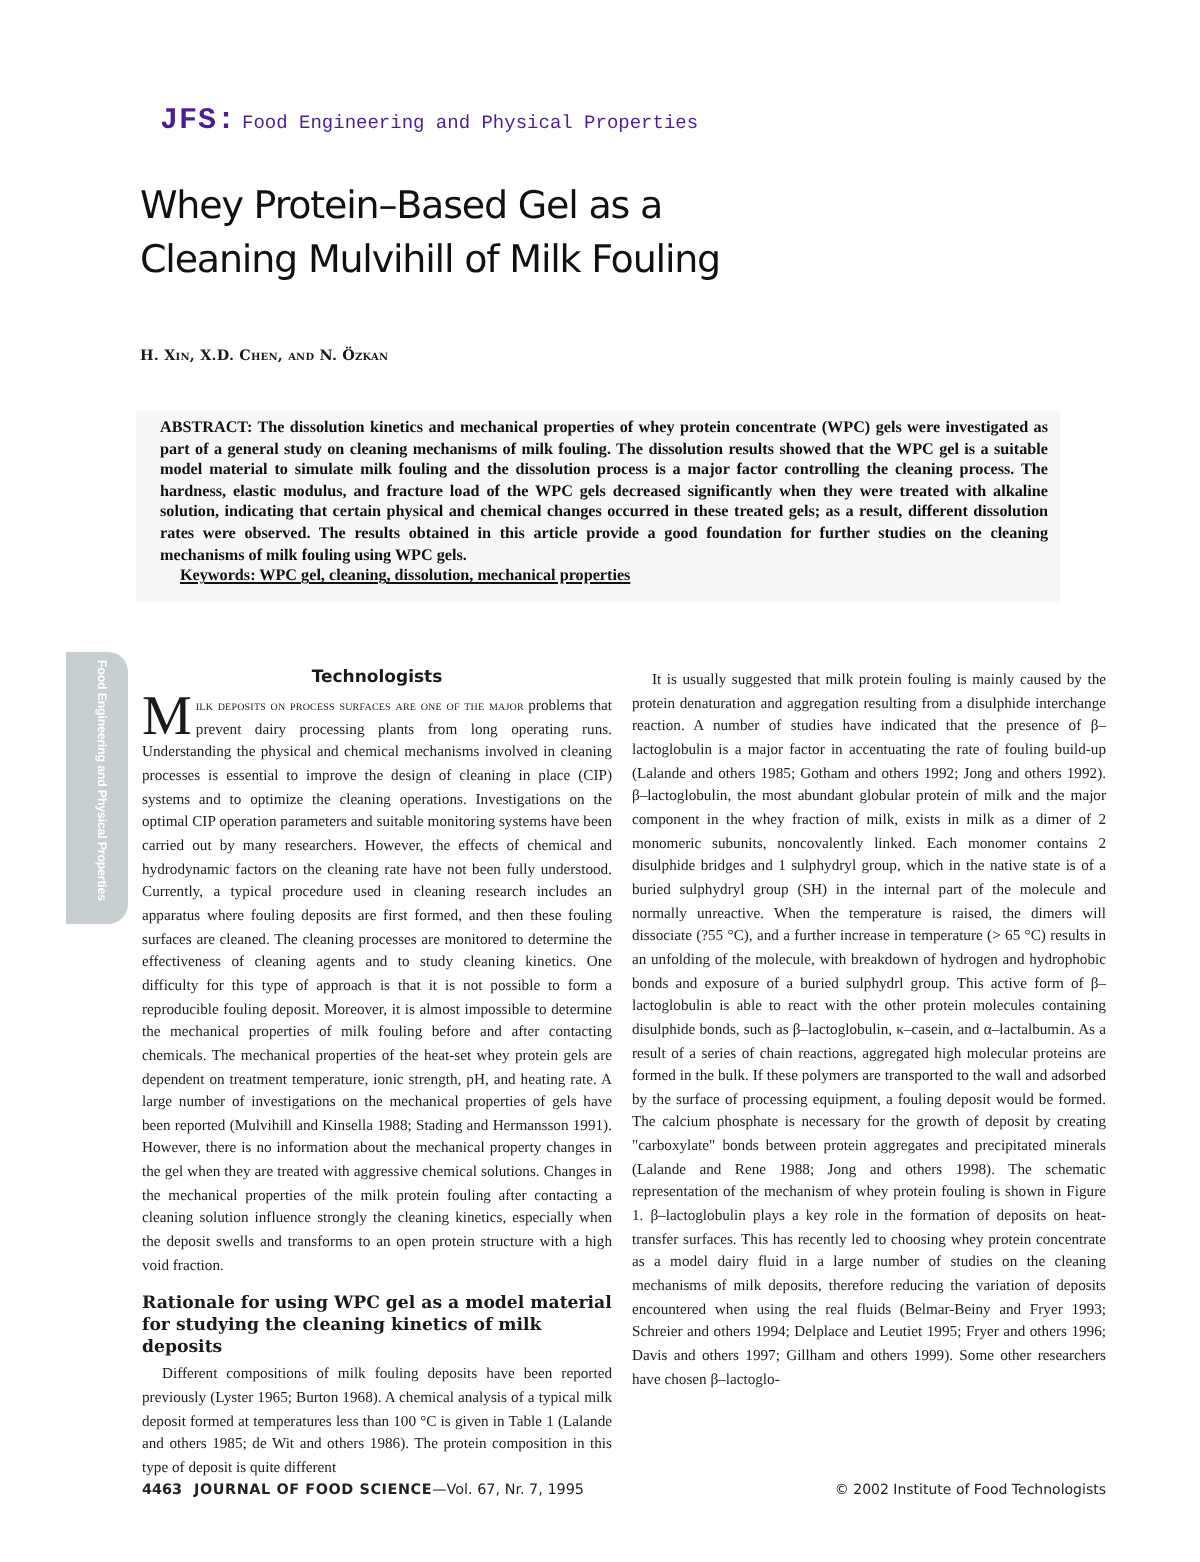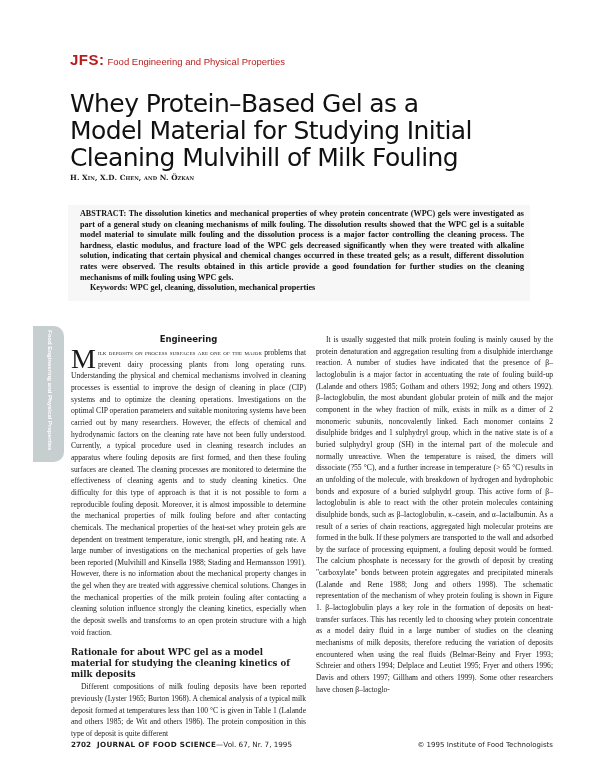--- a/index.html
+++ b/index.html
@@ -1,25 +1,25 @@
 <!DOCTYPE html>
 <html><head>
   <meta charset="utf-8">
   <style>
     html, body { margin: 0; padding: 0; background: #ffffff; }
     body { width: 600px; height: 781px; position: relative; overflow: hidden; font-family: "DejaVu Serif", serif; color: #1a1a1a; }
-    .running-head { position: absolute; left: 70px; top: 51px; color: #b91c1c; font-family: Liberation Sans, sans-serif; }
+    .running-head { position: absolute; left: 80px; top: 51px; color: #4c1d95; font-family: Liberation Mono, monospace; }
     .running-head .jfs { font-size: 15px; font-weight: bold; letter-spacing: 0.5px; }
     .running-head .section { font-size: 9.5px; margin-left: 3px; }
-    .title { position: absolute; left: 70px; top: 90px; width: 440px; font-family: "DejaVu Sans", sans-serif; font-size: 25px; line-height: 27px; font-weight: normal; color: #111; letter-spacing: -0.6px; margin: 0; }
+    .title { position: absolute; left: 70px; top: 90px; width: 440px; font-family: "DejaVu Sans", sans-serif; font-size: 19px; line-height: 27px; font-weight: normal; color: #111; letter-spacing: -0.6px; margin: 0; }
     .title span { display: block; white-space: nowrap; }
     .authors { position: absolute; left: 70px; top: 173px; font-size: 7.2px; font-weight: bold; letter-spacing: 0.2px; }
     .abstract-box { position: absolute; left: 68px; top: 205px; width: 462px; height: 96px; background: #f7f7f7; }
     .abstract-text { position: absolute; left: 80px; top: 209px; width: 444px; font-family: "Liberation Serif", serif; font-weight: bold; font-size: 8.1px; line-height: 10.6px; text-align: justify; color: #111; }
-    .abstract-text .kw { display: block; text-indent: 10px; text-align: left; }
+    .abstract-text .kw { display: block; text-indent: 10px; text-align: left; text-decoration: underline; }
     .side-tab { position: absolute; left: 33px; top: 326px; width: 31px; height: 136px; background: #c7ced0; border-radius: 0 10px 10px 0; }
     .side-tab-label { position: absolute; left: 42px; top: 330px; width: 14px; height: 128px; }
     .side-tab-label span { display: block; transform: rotate(90deg); transform-origin: left top; position: absolute; left: 12px; top: 0; white-space: nowrap; color: #ffffff; font-family: "Liberation Sans", sans-serif; font-weight: bold; font-size: 6.2px; letter-spacing: -0.1px; }
     .col { position: absolute; font-family: "Liberation Serif", serif; font-size: 7.6px; line-height: 11.65px; text-align: justify; color: #1a1a1a; }
     .col-left { left: 71px; top: 334px; width: 235px; }
     .col-right { left: 316px; top: 334px; width: 237px; }
     .col p { margin: 0; }
     .col p.indent { text-indent: 10px; }
     .intro-heading { font-family: "DejaVu Sans", sans-serif; font-weight: bold; font-size: 8.5px; text-align: center; margin: 0 0 2px 0; line-height: 11px; }
     .dropcap { float: left; font-size: 28px; line-height: 22px; margin: 1px 2px 0 0; font-family: "Liberation Serif", serif; }
@@ -32,44 +32,43 @@
   </style>
 </head>
 <body>
 
 <div class="running-head">
   <span class="jfs">JFS:</span><span class="section">Food Engineering and Physical Properties</span>
 </div>
 
 <h1 class="title">
   <span>Whey Protein–Based Gel as a</span>
-  <span>Model Material for Studying Initial</span>
   <span>Cleaning Mulvihill of Milk Fouling</span>
 </h1>
 
 <div class="authors smallcaps">H. Xin, X.D. Chen, and N. Özkan</div>
 
 <div class="abstract-box"></div>
 <div class="abstract-text">
   <span>ABSTRACT: The dissolution kinetics and mechanical properties of whey protein concentrate (WPC) gels were investigated as part of a general study on cleaning mechanisms of milk fouling. The dissolution results showed that the WPC gel is a suitable model material to simulate milk fouling and the dissolution process is a major factor controlling the cleaning process. The hardness, elastic modulus, and fracture load of the WPC gels decreased significantly when they were treated with alkaline solution, indicating that certain physical and chemical changes occurred in these treated gels; as a result, different dissolution rates were observed. The results obtained in this article provide a good foundation for further studies on the cleaning mechanisms of milk fouling using WPC gels.</span>
   <span class="kw">Keywords: WPC gel, cleaning, dissolution, mechanical properties</span>
 </div>
 
 <div class="side-tab"></div>
 <div class="side-tab-label">
   <span>Food Engineering and Physical Properties</span>
 </div>
 
 <div class="col col-left">
-  <div class="intro-heading">Engineering</div>
+  <div class="intro-heading">Technologists</div>
   <p><span class="dropcap">M</span><span class="smallcaps">ilk deposits on process surfaces are one of the major</span><span> problems that prevent dairy processing plants from long operating runs. Understanding the physical and chemical mechanisms involved in cleaning processes is essential to improve the design of cleaning in place (CIP) systems and to optimize the cleaning operations. Investigations on the optimal CIP operation parameters and suitable monitoring systems have been carried out by many researchers. However, the effects of chemical and hydrodynamic factors on the cleaning rate have not been fully understood. Currently, a typical procedure used in cleaning research includes an apparatus where fouling deposits are first formed, and then these fouling surfaces are cleaned. The cleaning processes are monitored to determine the effectiveness of cleaning agents and to study cleaning kinetics. One difficulty for this type of approach is that it is not possible to form a reproducible fouling deposit. Moreover, it is almost impossible to determine the mechanical properties of milk fouling before and after contacting chemicals. The mechanical properties of the heat-set whey protein gels are dependent on treatment temperature, ionic strength, pH, and heating rate. A large number of investigations on the mechanical properties of gels have been reported (Mulvihill and Kinsella 1988; Stading and Hermansson 1991). However, there is no information about the mechanical property changes in the gel when they are treated with aggressive chemical solutions. Changes in the mechanical properties of the milk protein fouling after contacting a cleaning solution influence strongly the cleaning kinetics, especially when the deposit swells and transforms to an open protein structure with a high void fraction.</span></p>
-  <div class="sub-heading">Rationale for about WPC gel as a model material for studying the cleaning kinetics of milk deposits</div>
+  <div class="sub-heading">Rationale for using WPC gel as a model material for studying the cleaning kinetics of milk deposits</div>
   <p class="indent">Different compositions of milk fouling deposits have been reported previously (Lyster 1965; Burton 1968). A chemical analysis of a typical milk deposit formed at temperatures less than 100 °C is given in Table 1 (Lalande and others 1985; de Wit and others 1986). The protein composition in this type of deposit is quite different</p>
 </div>
 
 <div class="col col-right">
   <p class="indent">It is usually suggested that milk protein fouling is mainly caused by the protein denaturation and aggregation resulting from a disulphide interchange reaction. A number of studies have indicated that the presence of β–lactoglobulin is a major factor in accentuating the rate of fouling build-up (Lalande and others 1985; Gotham and others 1992; Jong and others 1992). β–lactoglobulin, the most abundant globular protein of milk and the major component in the whey fraction of milk, exists in milk as a dimer of 2 monomeric subunits, noncovalently linked. Each monomer contains 2 disulphide bridges and 1 sulphydryl group, which in the native state is of a buried sulphydryl group (SH) in the internal part of the molecule and normally unreactive. When the temperature is raised, the dimers will dissociate (?55 °C), and a further increase in temperature (&gt; 65 °C) results in an unfolding of the molecule, with breakdown of hydrogen and hydrophobic bonds and exposure of a buried sulphydrl group. This active form of β–lactoglobulin is able to react with the other protein molecules containing disulphide bonds, such as β–lactoglobulin, κ–casein, and α–lactalbumin. As a result of a series of chain reactions, aggregated high molecular proteins are formed in the bulk. If these polymers are transported to the wall and adsorbed by the surface of processing equipment, a fouling deposit would be formed. The calcium phosphate is necessary for the growth of deposit by creating "carboxylate" bonds between protein aggregates and precipitated minerals (Lalande and Rene 1988; Jong and others 1998). The schematic representation of the mechanism of whey protein fouling is shown in Figure 1. β–lactoglobulin plays a key role in the formation of deposits on heat-transfer surfaces. This has recently led to choosing whey protein concentrate as a model dairy fluid in a large number of studies on the cleaning mechanisms of milk deposits, therefore reducing the variation of deposits encountered when using the real fluids (Belmar-Beiny and Fryer 1993; Schreier and others 1994; Delplace and Leutiet 1995; Fryer and others 1996; Davis and others 1997; Gillham and others 1999). Some other researchers have chosen β–lactoglo-</p>
 </div>
 
 <div class="footer-left">
-  <span class="pg">2702</span><span class="journal">JOURNAL OF FOOD SCIENCE</span><span>—Vol. 67, Nr. 7, 1995</span>
+  <span class="pg">4463</span><span class="journal">JOURNAL OF FOOD SCIENCE</span><span>—Vol. 67, Nr. 7, 1995</span>
 </div>
-<div class="footer-right">© 1995 Institute of Food Technologists</div>
+<div class="footer-right">© 2002 Institute of Food Technologists</div>
 
 </body></html>

